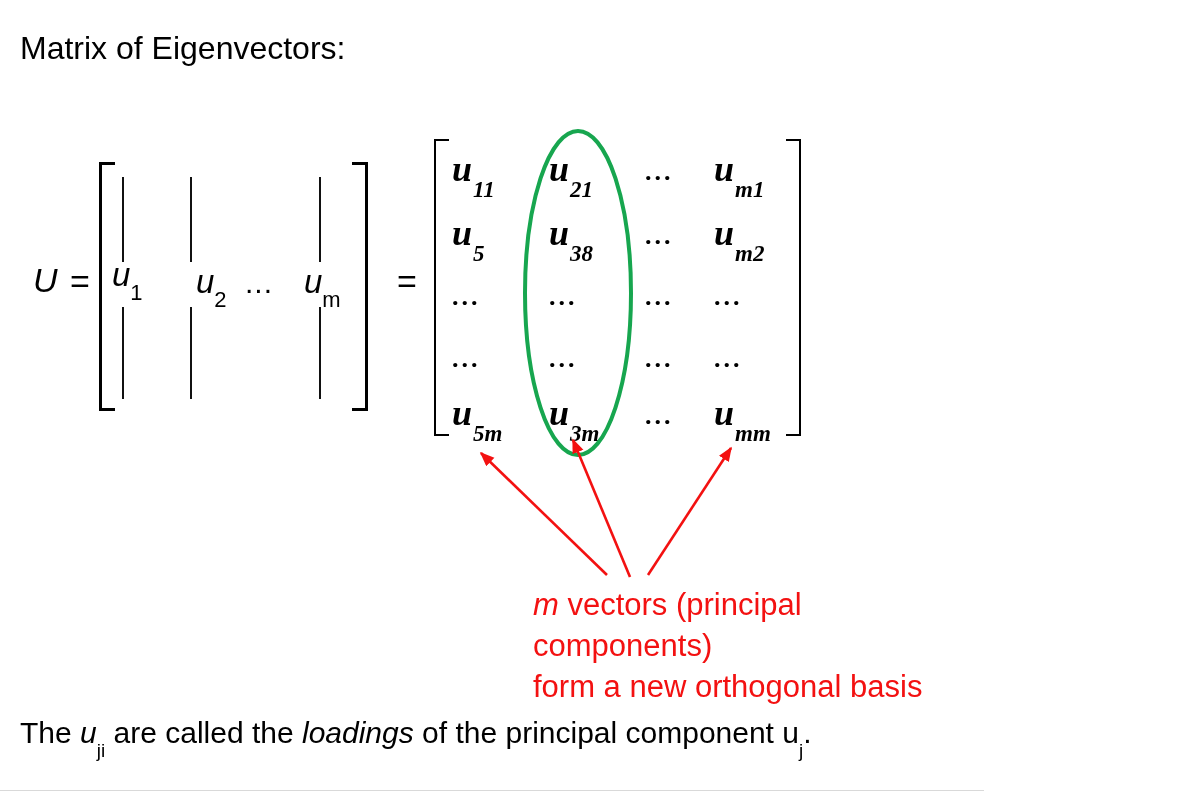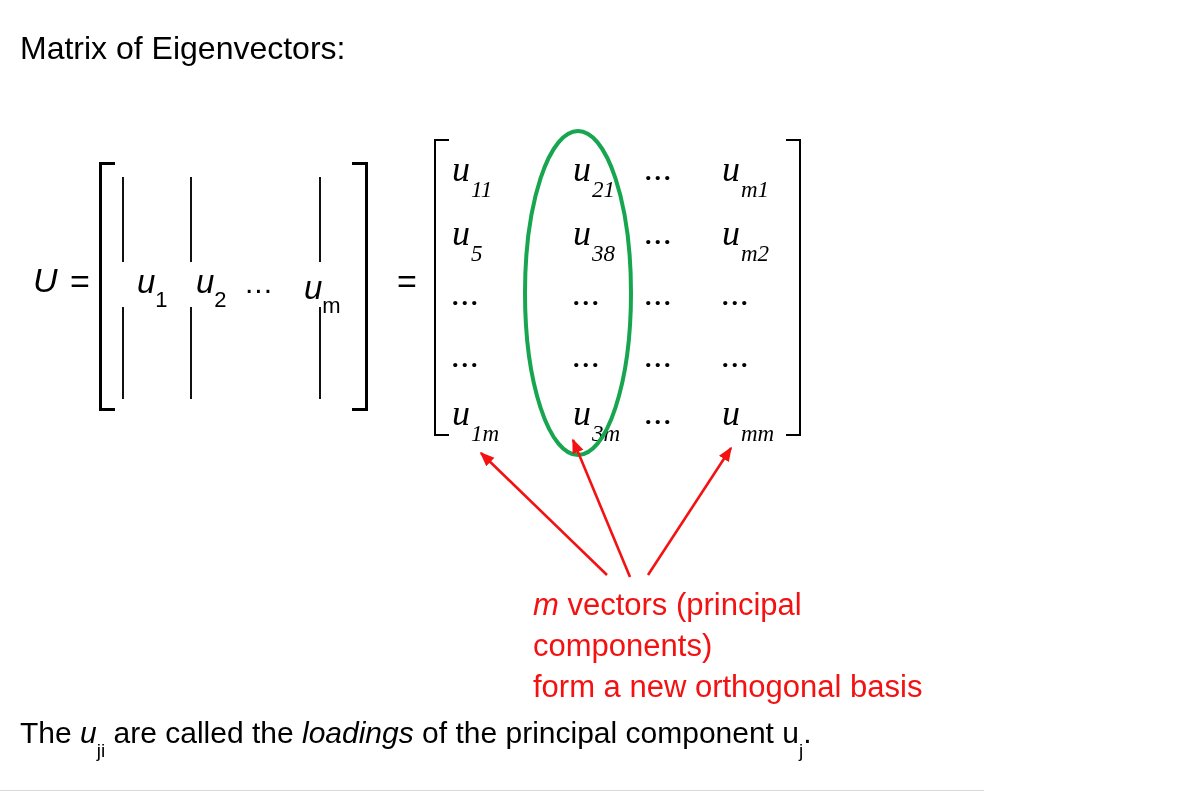--- a/index.html
+++ b/index.html
@@ -27,35 +27,35 @@
   #lm-bl { left:99px;  top:162px; height:243px; }
   #lm-br { left:352px; top:162px; height:243px; }
   .vbar { width:2px; background:#111; }
   .vbar.top { top:177px; height:85px; }
   .vbar.bot { top:307px; height:92px; }
   #lm-bar1t,#lm-bar1b { left:122px; }
   #lm-bar2t,#lm-bar2b { left:190px; }
   #lm-barmt,#lm-barmb { left:319px; }
   .lm-label { font-style:italic; font-size:33px; }
   .lm-label sub { font-size:22px; font-style:normal; position:relative; top:6px; left:0; line-height:0; }
-  #lm-u1 { left:112px; top:263px;margin-left:25px; }
+  #lm-u1 { left:112px; top:256px; }
   #lm-u2 { left:196px; top:263px; }
   #lm-dots { left:245px; top:266px; font-size:30px; letter-spacing:1px; }
-  #lm-um { left:304px; top:269px; }
+  #lm-um { left:304px; top:263px; }
 
   
   .rm-lbracket { border-left:2px solid #000; border-top:2px solid #000; border-bottom:2px solid #000; width:13px; }
   .rm-rbracket { border-right:2px solid #000; border-top:2px solid #000; border-bottom:2px solid #000; width:13px; }
   #rm-bl { left:434px; top:139px; height:293px; }
   #rm-br { left:786px; top:139px; height:293px; }
   .rm-row { position:absolute; left:452px; width:345px; height:48px; }
   .rm-row.r1 { top:148px; } .rm-row.r2 { top:212px; } .rm-row.r3 { top:273px; }
   .rm-row.r4 { top:335px; } .rm-row.r5 { top:392px; }
-  .cell { position:absolute; font-family:"Liberation Serif", serif; font-style:italic; font-size:36px; color:#000; white-space:nowrap; }
-  .cell.c1 { left:0; } .cell.c2 { left:97px;margin-left:24px; } .cell.c3 { left:193px; } .cell.c4 { left:270px; }
+  .cell { position:absolute; font-family:"Liberation Serif", serif; font-style:italic; font-size:36px; color:#000; white-space:nowrap;font-weight:bold; }
+  .cell.c1 { left:0; } .cell.c2 { left:97px; } .cell.c3 { left:193px; } .cell.c4 { left:262px; }
   .cell sub { font-size:23px; position:relative; top:8px; left:1px; line-height:0; }
   .cell.dots, .dots-glyph { font-style:normal; font-weight:bold; font-size:26px; letter-spacing:3px; padding-top:9px; }
 
   
   #red-note { left:533px; top:584px; font-size:31px; line-height:41px; color:#f31111; }
   #red-note .it { font-style:italic; }
 
   
   #bottom-note { left:20px; top:716px; font-size:30px; color:#000; white-space:nowrap; }
   #bottom-note .it { font-style:italic; }
@@ -114,21 +114,21 @@
     <span class="cell c3 dots">...</span>
     <span class="cell c4 dots">...</span>
   </div>
   <div class="rm-row r4">
     <span class="cell c1 dots">...</span>
     <span class="cell c2 dots">...</span>
     <span class="cell c3 dots">...</span>
     <span class="cell c4 dots">...</span>
   </div>
   <div class="rm-row r5">
-    <span class="cell c1"><span>u</span><sub>1m</sub></span>
+    <span class="cell c1"><span>u</span><sub>5m</sub></span>
     <span class="cell c2"><span>u</span><sub>3m</sub></span>
     <span class="cell c3 dots">...</span>
     <span class="cell c4"><span>u</span><sub>mm</sub></span>
   </div>
 
   <div id="red-note" class="abs">
     <div><span class="it">m</span><span> vectors (principal components)</span></div>
     <div>form a new orthogonal basis</div>
   </div>
 

